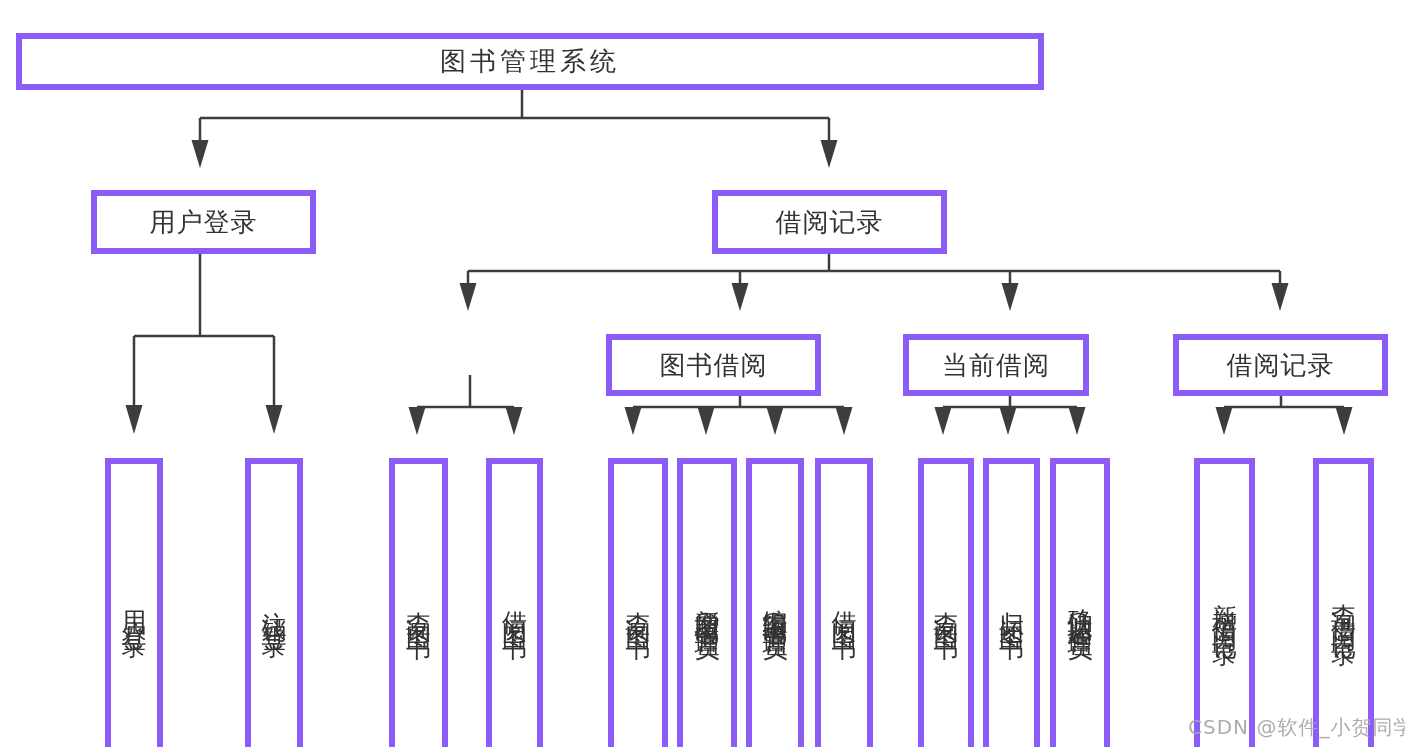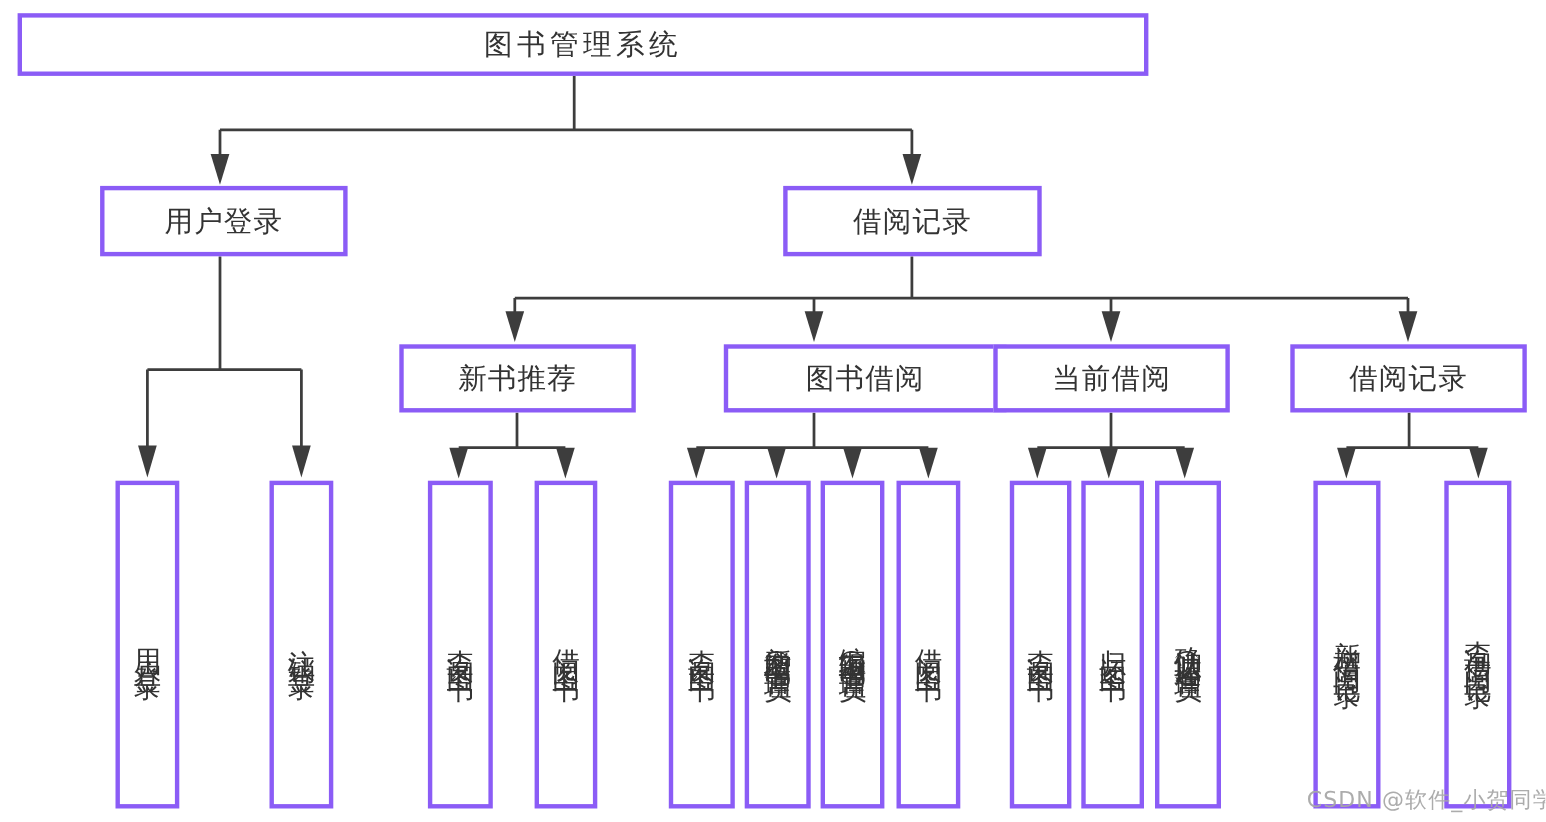--- a/index.html
+++ b/index.html
@@ -12,28 +12,29 @@
     font-family: "DejaVu Sans", sans-serif;
   }
   .wires {
     position: absolute;
     left: 0; top: 0;
     width: 1405px; height: 747px;
   }
   .node {
     position: absolute;
     box-sizing: border-box;
-    border: 4px solid #8b5cf6;
+    border: 6px solid #8b5cf6;
     background: #ffffff;
     color: #333333;
     display: flex;
     align-items: center;
     justify-content: center;
     text-align: center;
     white-space: nowrap;
+    margin-top: 21px;
   }
   .node.h  { font-size: 26px; letter-spacing: 1px; }
   .node.title { font-size: 26px; letter-spacing: 4px; }
   .node.v {
     writing-mode: vertical-rl;
     text-orientation: mixed;
     font-size: 25px;
     letter-spacing: 8px;
   }
   .node.v.long { letter-spacing: 4px; }
@@ -84,23 +85,22 @@
       <polygon points="1215.5,407 1232.5,407 1224,435"></polygon>
       <polygon points="1335.5,407 1352.5,407 1344,435"></polygon>
     </g>
   </svg>
 
   <div class="node h title" style="left:16px; top:12px; width:1028px; height:57px;">图书管理系统</div>
 
   <div class="node h" style="left:91px; top:169px; width:225px; height:64px;">用户登录</div>
   <div class="node h" style="left:712px; top:169px; width:235px; height:64px;">借阅记录</div>
 
-  <div class="node h" style="left:363px; top:313px; width:215px; height:62px;">新书推荐</div>
-  <div class="node h" style="left:658px; top:313px; width:257px; height:62px;">图书借阅</div>
-  <div class="node h" style="left:903px; top:313px; width:215px; height:62px;">当前借阅</div>
+  <div class="node h" style="left:606px; top:313px; width:215px; height:62px;">图书借阅</div>
+  <div class="node h" style="left:903px; top:313px; width:186px; height:62px;">当前借阅</div>
   <div class="node h" style="left:1173px; top:313px; width:215px; height:62px;">借阅记录</div>
 
   <div class="node v" style="left:105px; top:437px; width:58px; height:298px;">用户登录</div>
   <div class="node v" style="left:245px; top:437px; width:58px; height:298px;">注销登录</div>
 
   <div class="node v" style="left:389px; top:437px; width:59px; height:298px;">查询图书</div>
   <div class="node v" style="left:486px; top:437px; width:57px; height:298px;">借阅图书</div>
 
   <div class="node v" style="left:608px; top:437px; width:60px; height:298px;">查询图书</div>
   <div class="node v long" style="left:677px; top:437px; width:60px; height:298px;">新增图书（管理员）</div>

